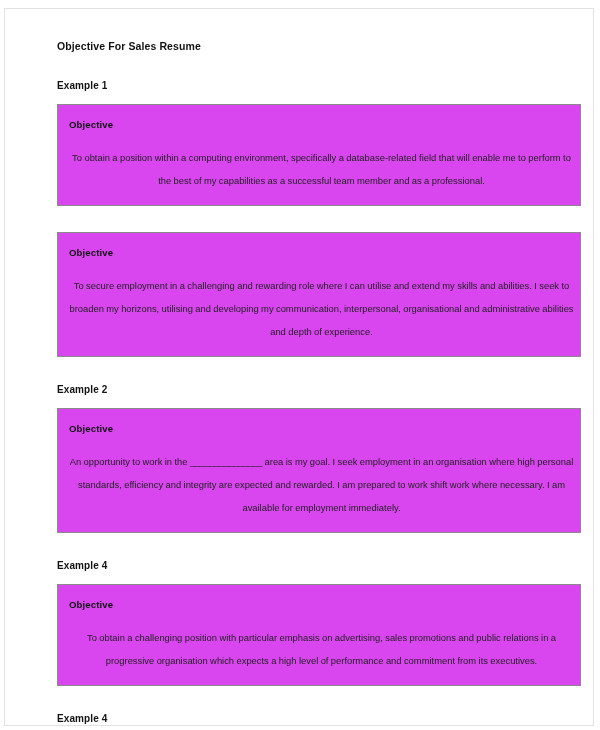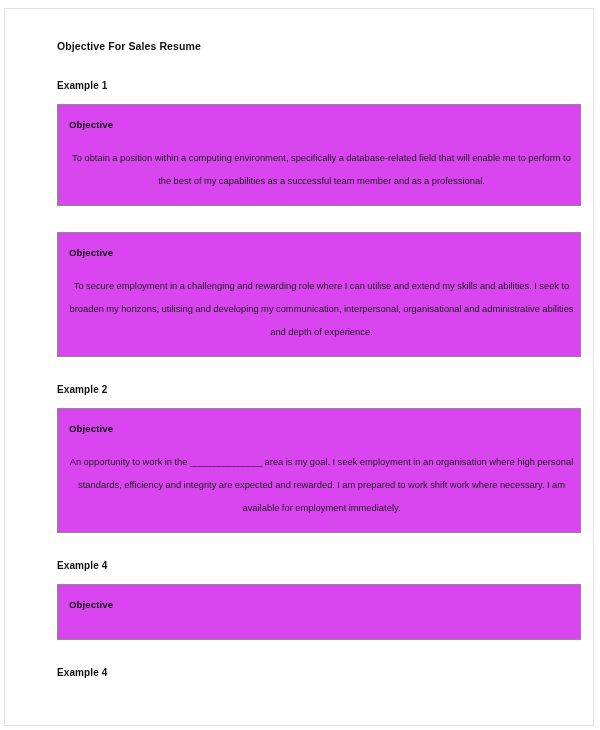--- a/index.html
+++ b/index.html
@@ -114,20 +114,21 @@
       <div class="objective-box">
         <div class="objective-heading">Objective</div>
         <p class="objective-text"><span>An opportunity to work in the </span><span class="blank-fill">_______________</span><span> area is my goal. I seek employment in an organisation where high personal standards, efficiency and integrity are expected and rewarded. I am prepared to work shift work where necessary. I am available for employment immediately.</span></p>
       </div>
     </div>
 
     <div class="example-block">
       <div class="example-label">Example 4</div>
       <div class="objective-box">
         <div class="objective-heading">Objective</div>
+        <p class="objective-text">To obtain a challenging position with particular emphasis on advertising, sales promotions and public relations in a progressive organisation which expects a high level of performance and commitment from its executives.</p>
       </div>
     </div>
 
     <div class="example-block">
       <div class="example-label">Example 4</div>
 
     </div>
 
   </div>
 </div>

